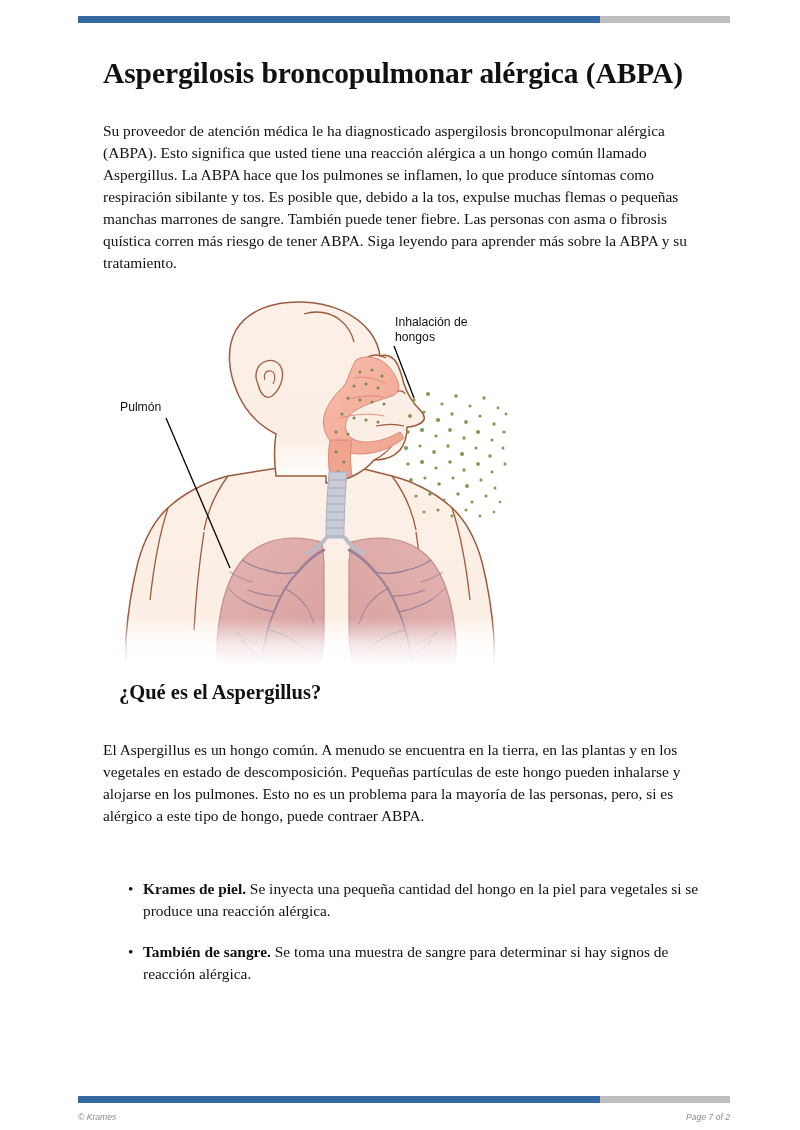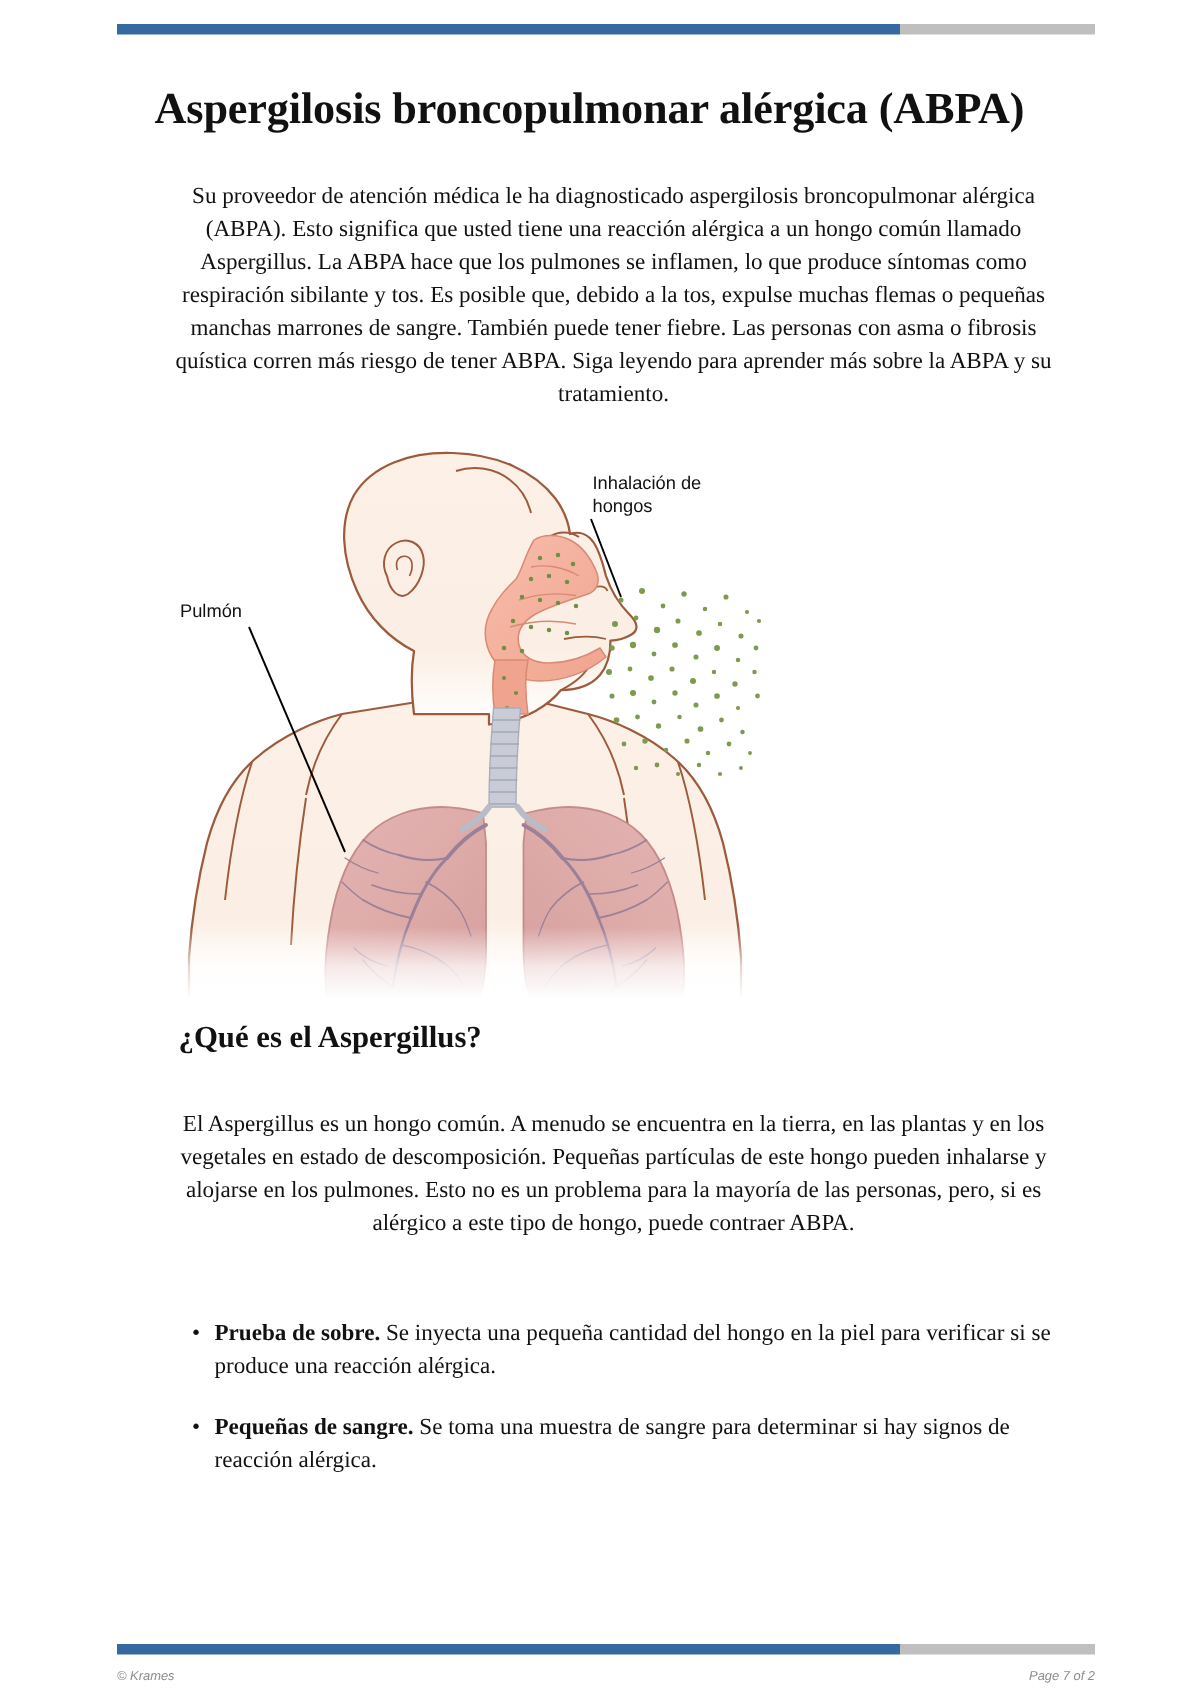--- a/index.html
+++ b/index.html
@@ -62,21 +62,21 @@
     margin: 0;
     padding-top: 56px;
     color: #111111;
   }
 
   p.body-text {
     font-size: 15.4px;
     line-height: 1.43;
     margin: 0;
     color: #111111;
-    text-align: center;
+    text-align: left;
   }
 
   .intro-wrap { padding-top: 29px; }
 
   h2.section-heading {
     font-size: 20.5px;
     font-weight: bold;
     line-height: 1.25;
     margin: 16px;
     color: #111111;
@@ -164,25 +164,25 @@
     </div>
 
     <div style="height:29px"></div>
 
 
     <div style="height:22px"></div>
 
     <ul class="test-list">
       <li>
         <span class="bullet-dot">•</span>
-        <span class="term">Prueba de sobre.</span><span> Se inyecta una pequeña cantidad del hongo en la piel para verificar si se produce una reacción alérgica.</span>
+        <span class="term">Krames de piel.</span><span> Se inyecta una pequeña cantidad del hongo en la piel para vegetales si se produce una reacción alérgica.</span>
       </li>
       <li>
         <span class="bullet-dot">•</span>
-        <span class="term">Pequeñas de sangre.</span><span> Se toma una muestra de sangre para determinar si hay signos de reacción alérgica.</span>
+        <span class="term">También de sangre.</span><span> Se toma una muestra de sangre para determinar si hay signos de reacción alérgica.</span>
       </li>
     </ul>
 
   </div>
 
   <div class="figure">
     <svg viewBox="0 0 404 366" xmlns="http://www.w3.org/2000/svg" role="img">
       <defs>
         <linearGradient id="bodyGrad" x1="0" y1="0" x2="0" y2="1">
           <stop offset="0%" stop-color="#fcf0e7"></stop>

